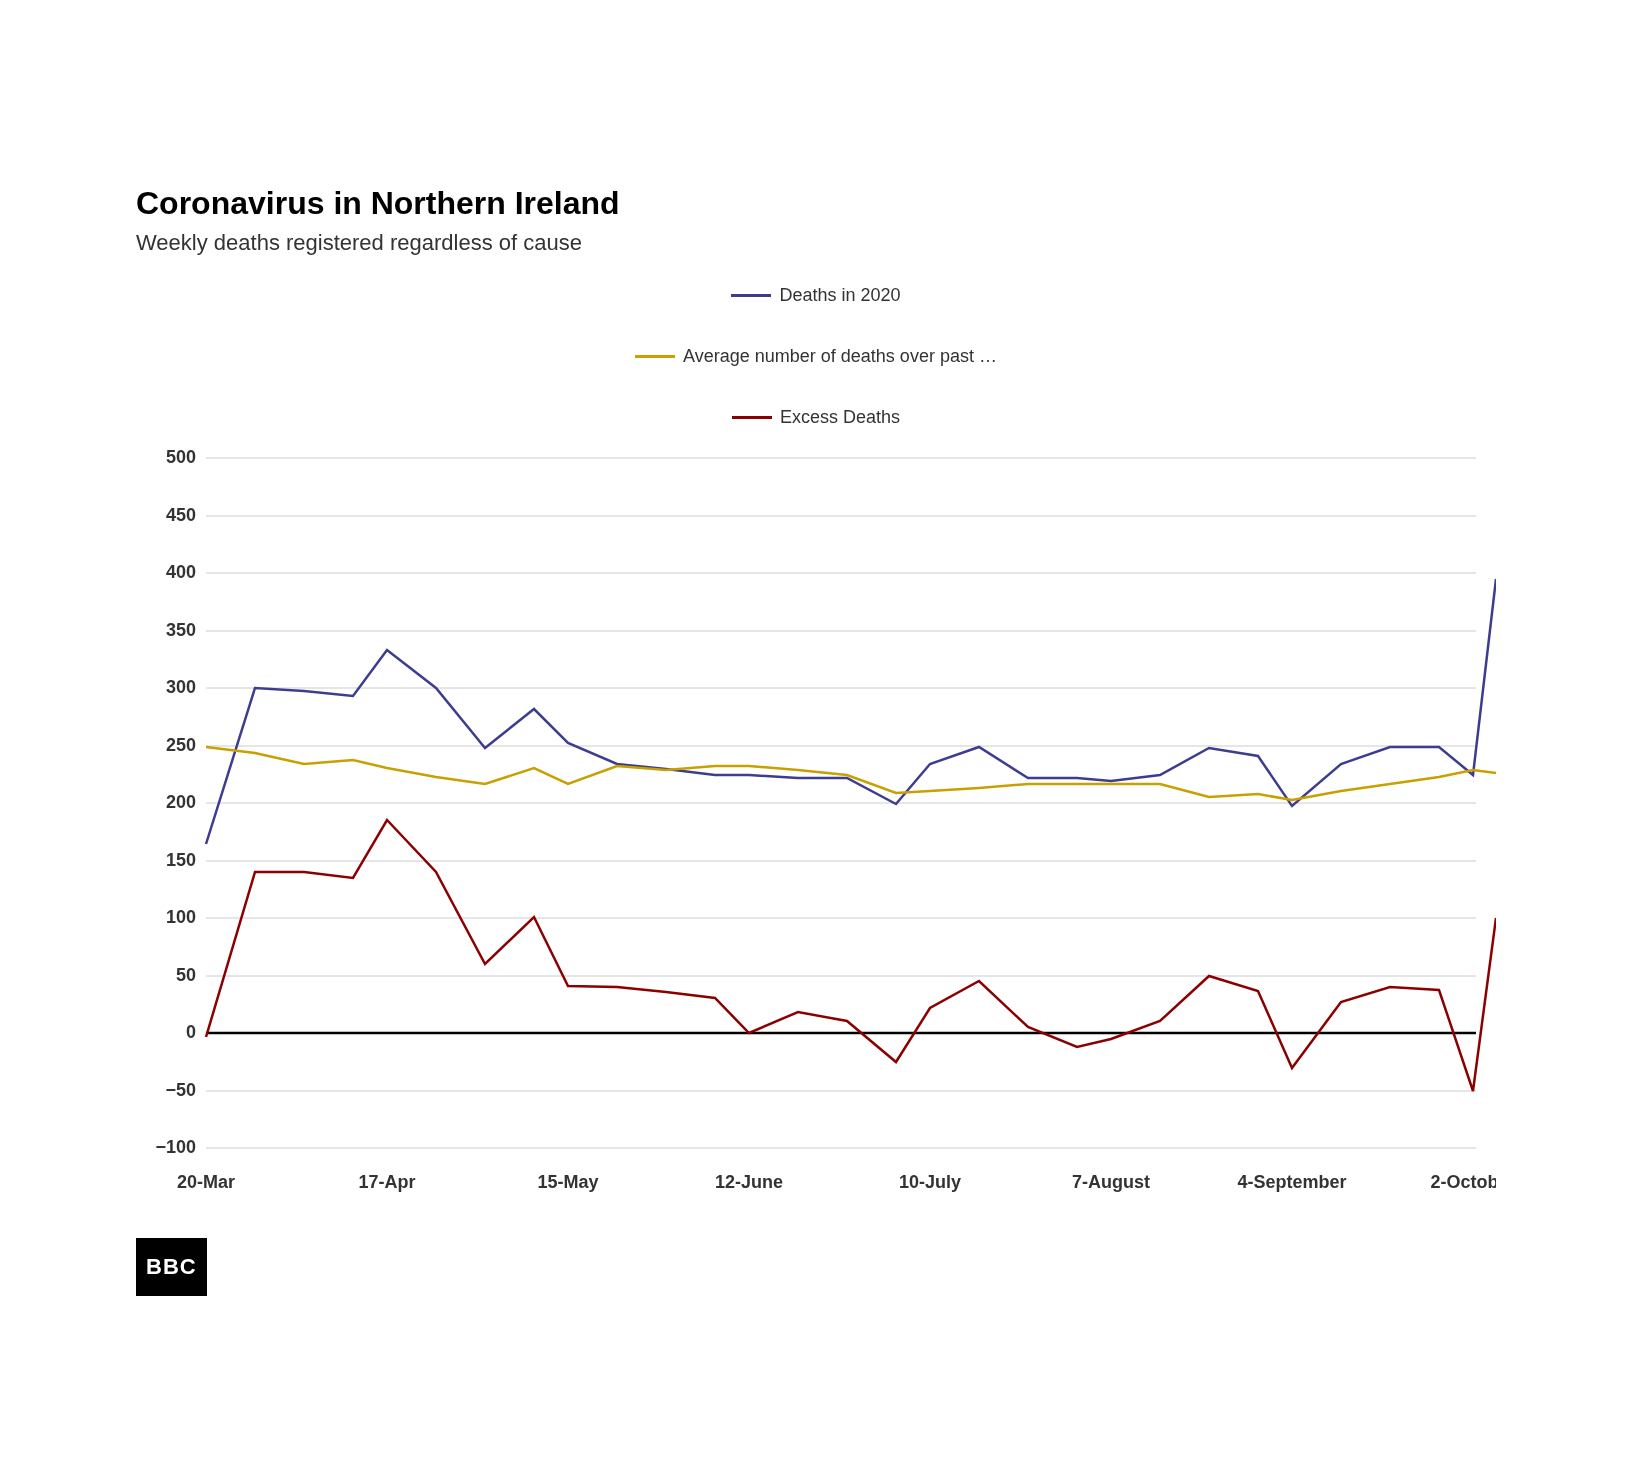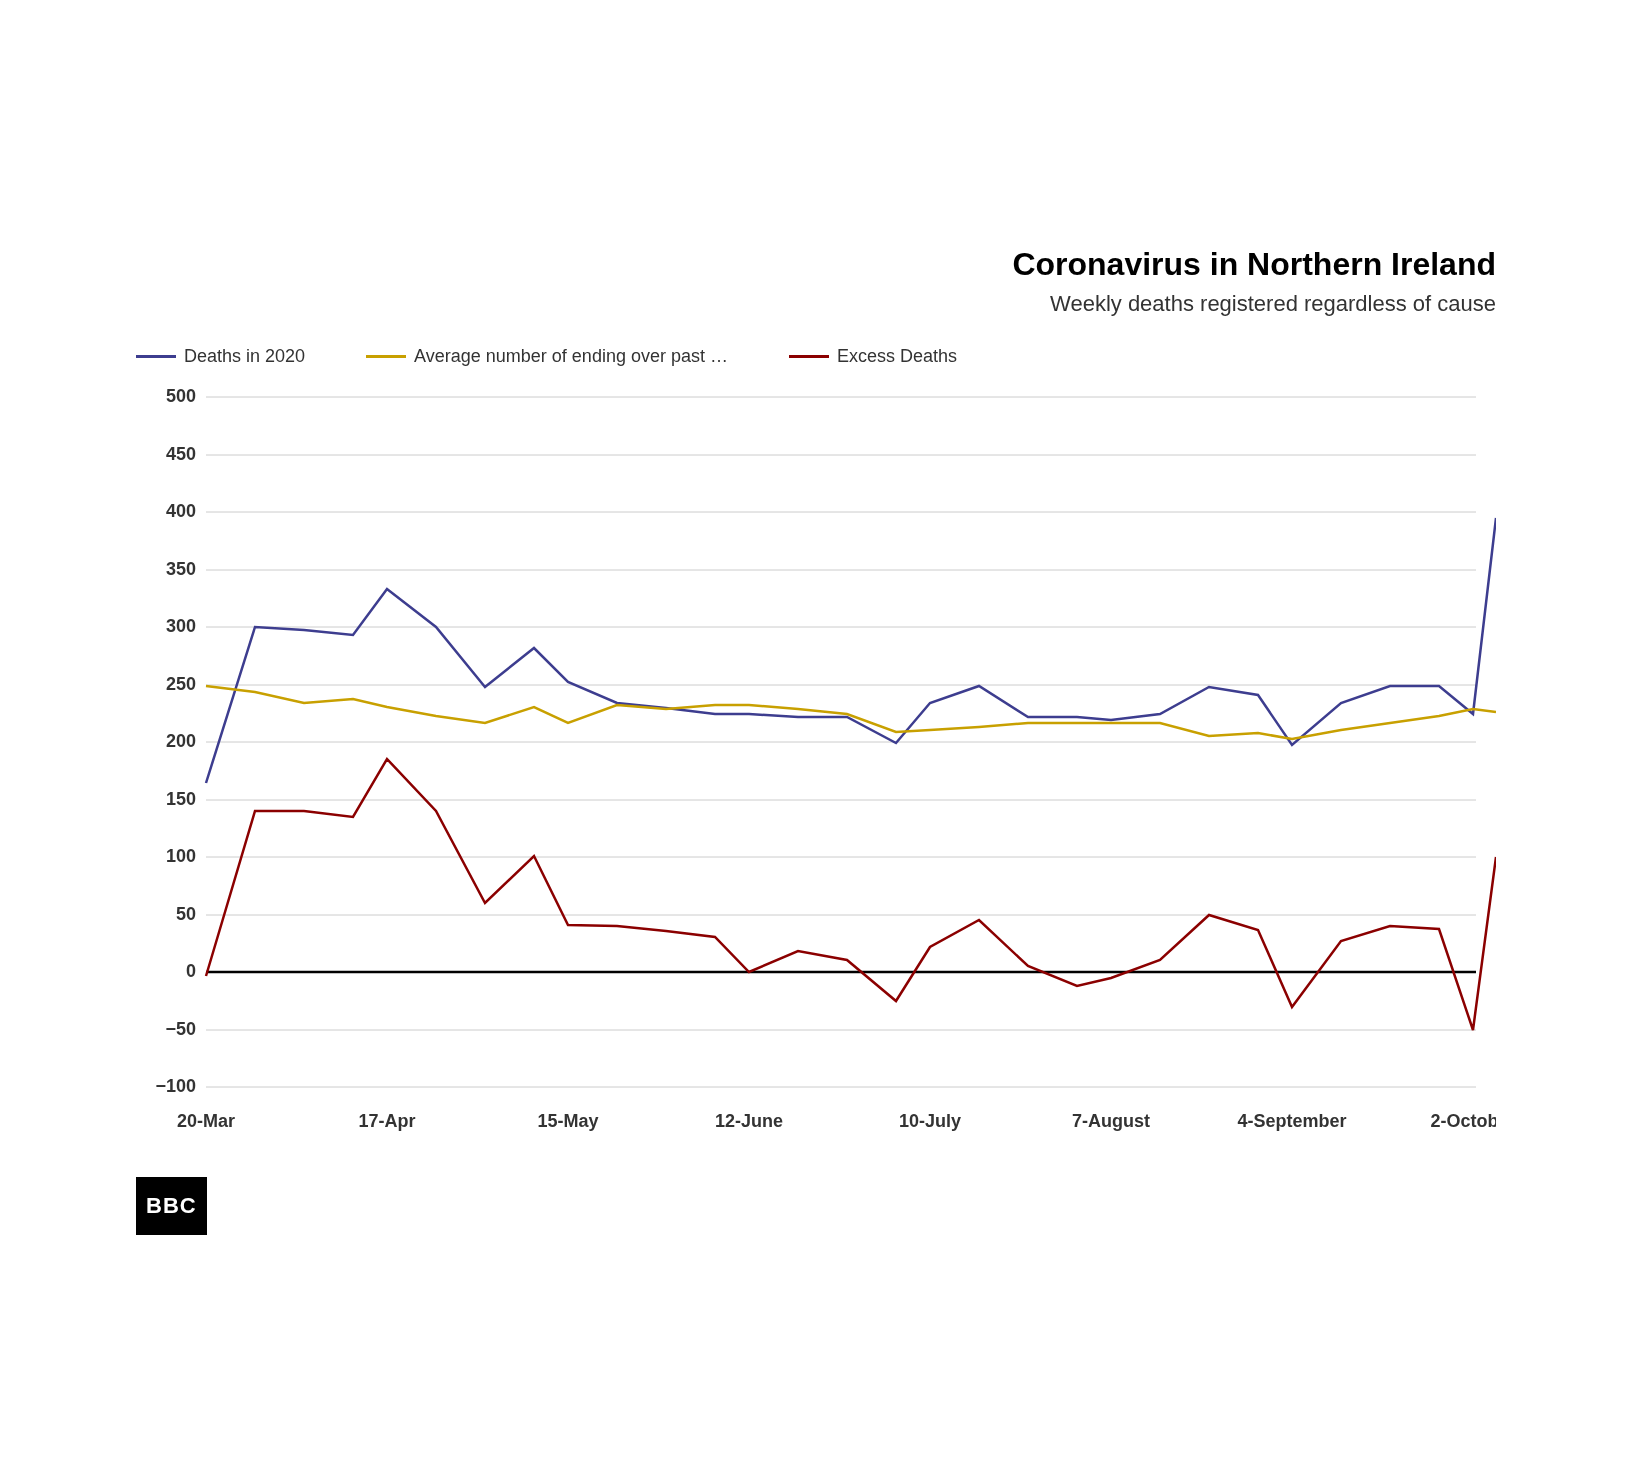--- a/index.html
+++ b/index.html
@@ -8,39 +8,39 @@
       background: #fff;
       width: 1632px;
       min-height: 1480px;
       display: flex;
       align-items: center;
       justify-content: center;
     }
     .chart-container {
       width: 1400px;
       padding: 40px 20px 40px 20px;
-      text-align: right;
     }
     .chart-title {
       font-size: 32px;
       font-weight: bold;
       color: #000;
       margin-bottom: 8px;
     }
     .chart-subtitle {
       font-size: 22px;
       color: #333;
       margin-bottom: 29px;
     }
     .legend {
       display: flex;
       align-items: center;
-      gap: 61px;
+      gap: 40px;
       margin-bottom: 20px;
       flex-wrap: wrap;
+      flex-direction: column;
     }
     .legend-item {
       display: flex;
       align-items: center;
       gap: 8px;
       font-size: 18px;
       color: #333;
     }
     .legend-line {
       width: 40px;
@@ -88,21 +88,21 @@
   <div class="chart-title">Coronavirus in Northern Ireland</div>
   <div class="chart-subtitle">Weekly deaths registered regardless of cause</div>
 
   <div class="legend">
     <div class="legend-item">
       <div class="legend-line" style="background:#3d3d8f;"></div>
       <span>Deaths in 2020</span>
     </div>
     <div class="legend-item">
       <div class="legend-line" style="background:#c8a000;"></div>
-      <span>Average number of ending over past …</span>
+      <span>Average number of deaths over past …</span>
     </div>
     <div class="legend-item">
       <div class="legend-line" style="background:#8b0000;"></div>
       <span>Excess Deaths</span>
     </div>
   </div>
 
   <div class="chart-area">
     <svg class="chart-svg" viewBox="0 0 1360 780">
 

